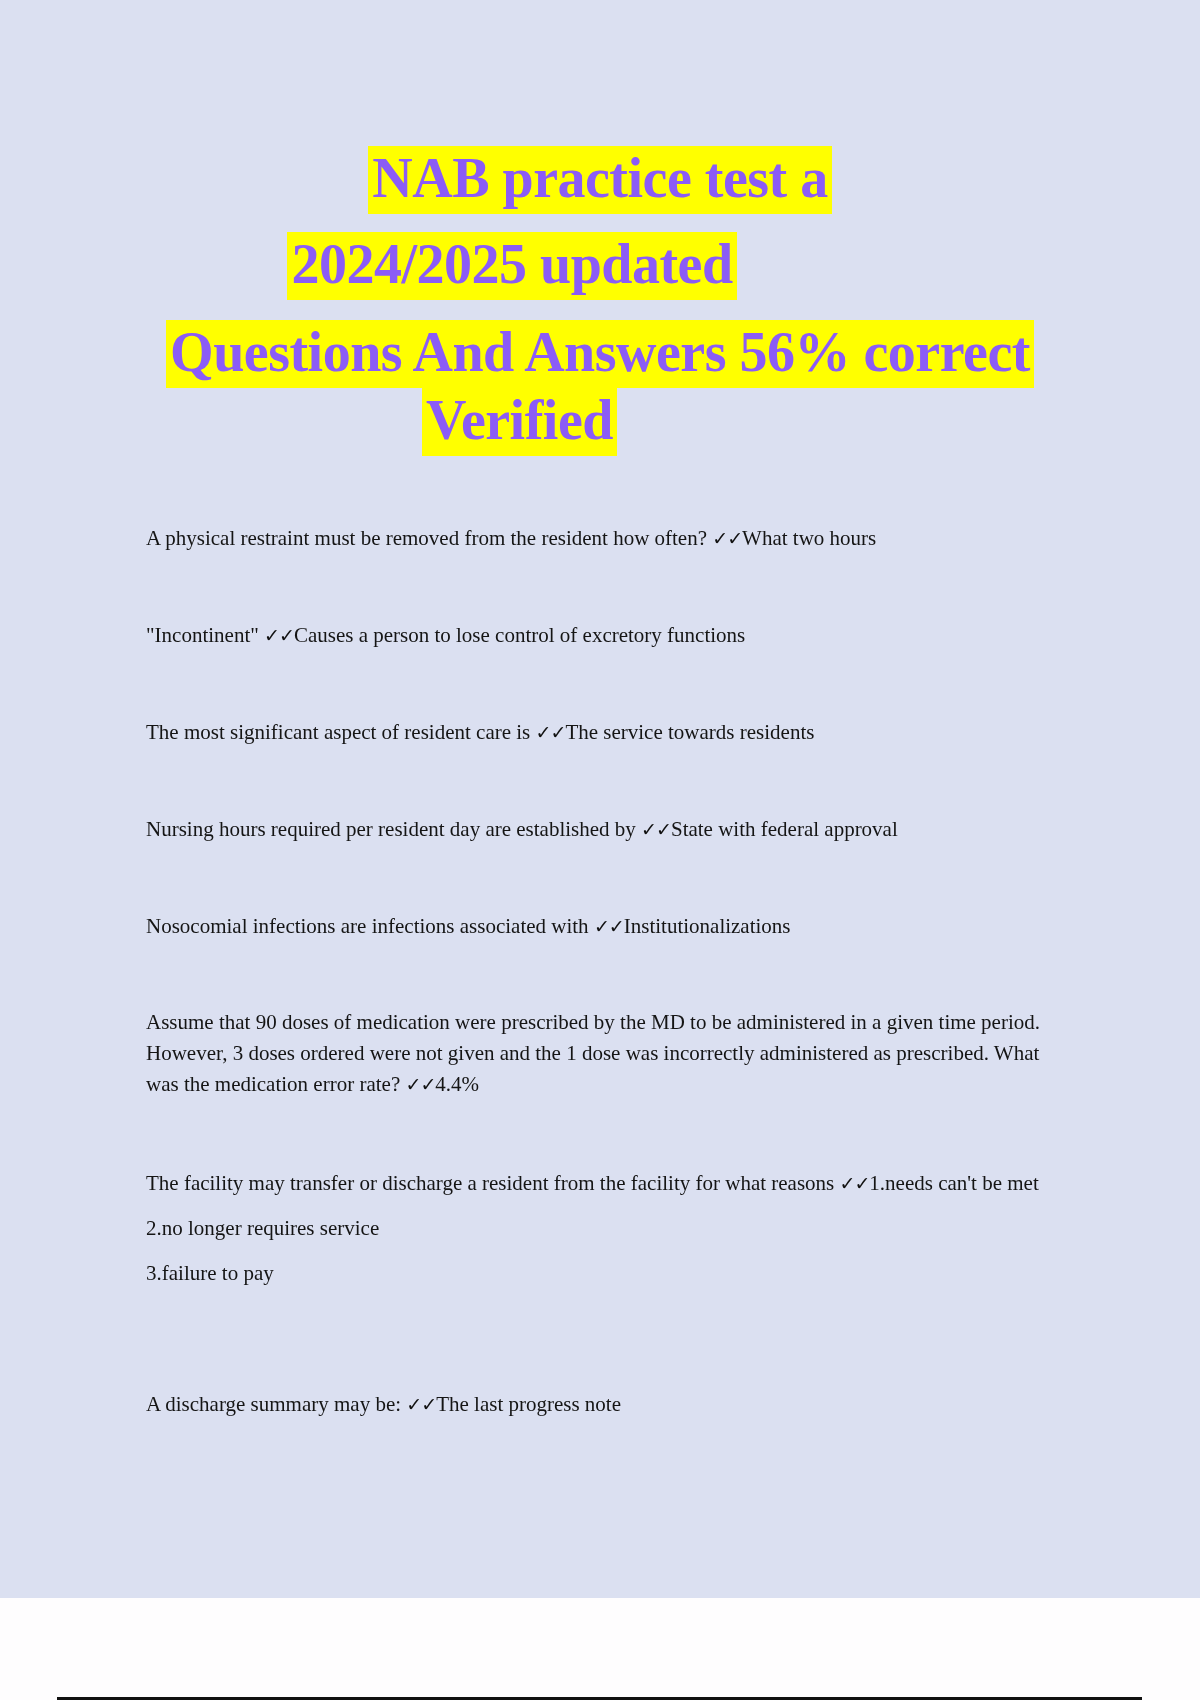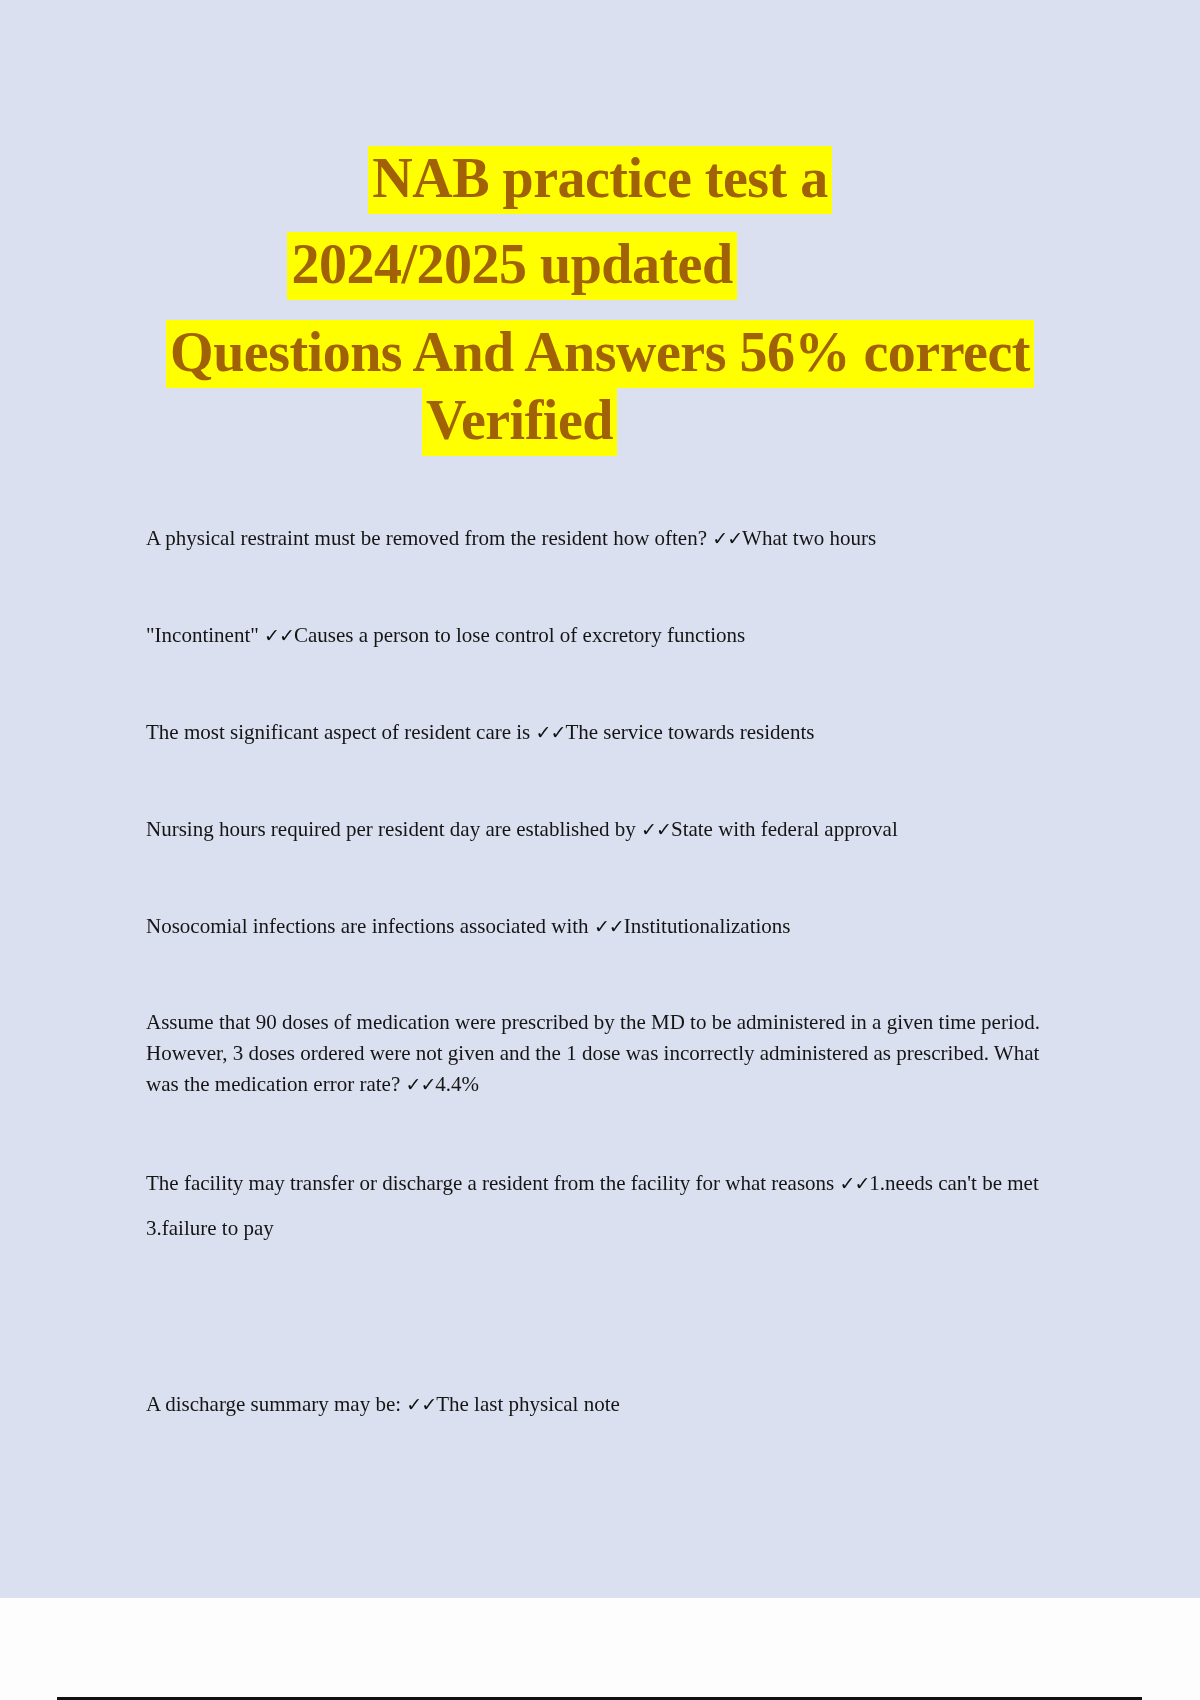--- a/index.html
+++ b/index.html
@@ -31,21 +31,21 @@
       text-align: center;
     }
     .title-line {
       display: block;
       text-align: center;
       font-family: "Liberation Serif", "DejaVu Serif", serif;
       font-weight: bold;
       font-size: 56px;
       line-height: 1;
       letter-spacing: -0.5px;
-      color: #a16207;
+      color: #8b5cf6;
     }
     .title-line span {
       background: #ffff00;
       padding: 4px 4px 8px 4px;
       display: inline-block;
     }
     .tl1 { position: absolute; left: 0; width: 1200px; top: 6px; }
     .tl2 { position: absolute; left: 0; width: 1024px; top: 92px; }
     .tl3 { position: absolute; left: 0; width: 1200px; top: 180px; }
     .tl4 { position: absolute; left: 0; width: 1039px; top: 248px; }
@@ -124,23 +124,24 @@
   </div>
 
   <div class="qa" style="top:1007px; line-height:31px;">
     <span>Assume that 90 doses of medication were prescribed by the MD to be administered in a given time period. However, 3 doses ordered were not given and the 1 dose was incorrectly administered as prescribed. What was the medication error rate?</span>
     <span class="check">✓✓</span><span>4.4%</span>
   </div>
 
   <div class="qa" style="top:1168px; line-height:31px;">
     <span>The facility may transfer or discharge a resident from the facility for what reasons</span>
     <span class="check">✓✓</span><span>1.needs can't be met</span>
+    <span class="sub">2.no longer requires service</span>
     <span class="sub">3.failure to pay</span>
   </div>
 
   <div class="qa" style="top:1388px;">
     <span>A discharge summary may be:</span>
-    <span class="check">✓✓</span><span>The last physical note</span>
+    <span class="check">✓✓</span><span>The last progress note</span>
   </div>
 
 </div>
 
 <div class="footer-rule"></div>
 
 </body></html>

